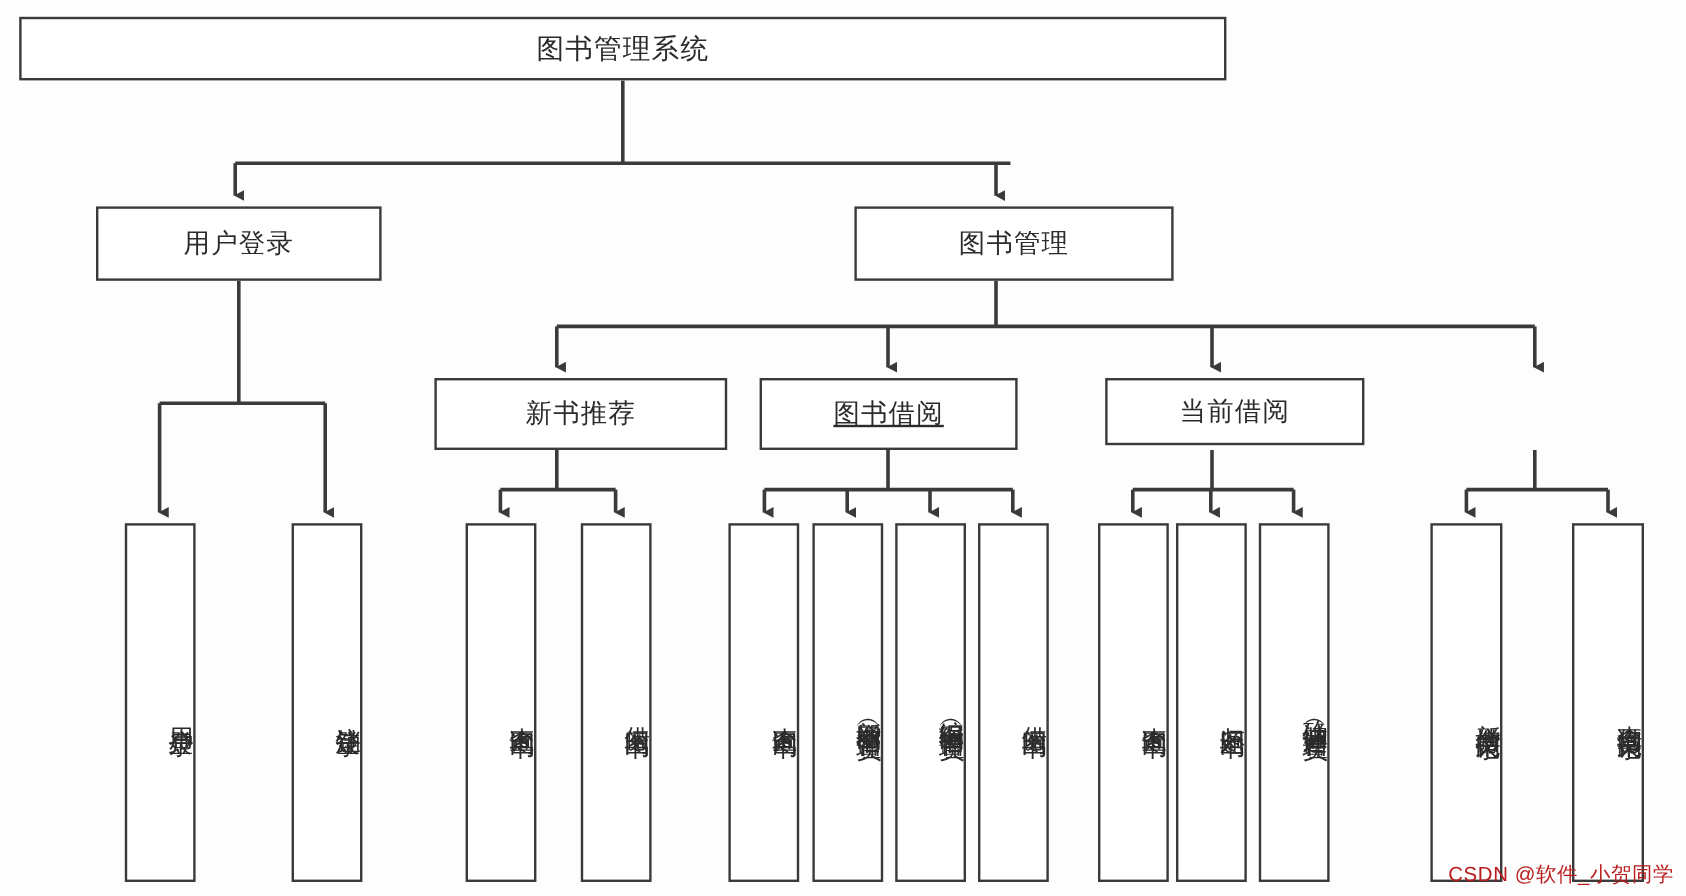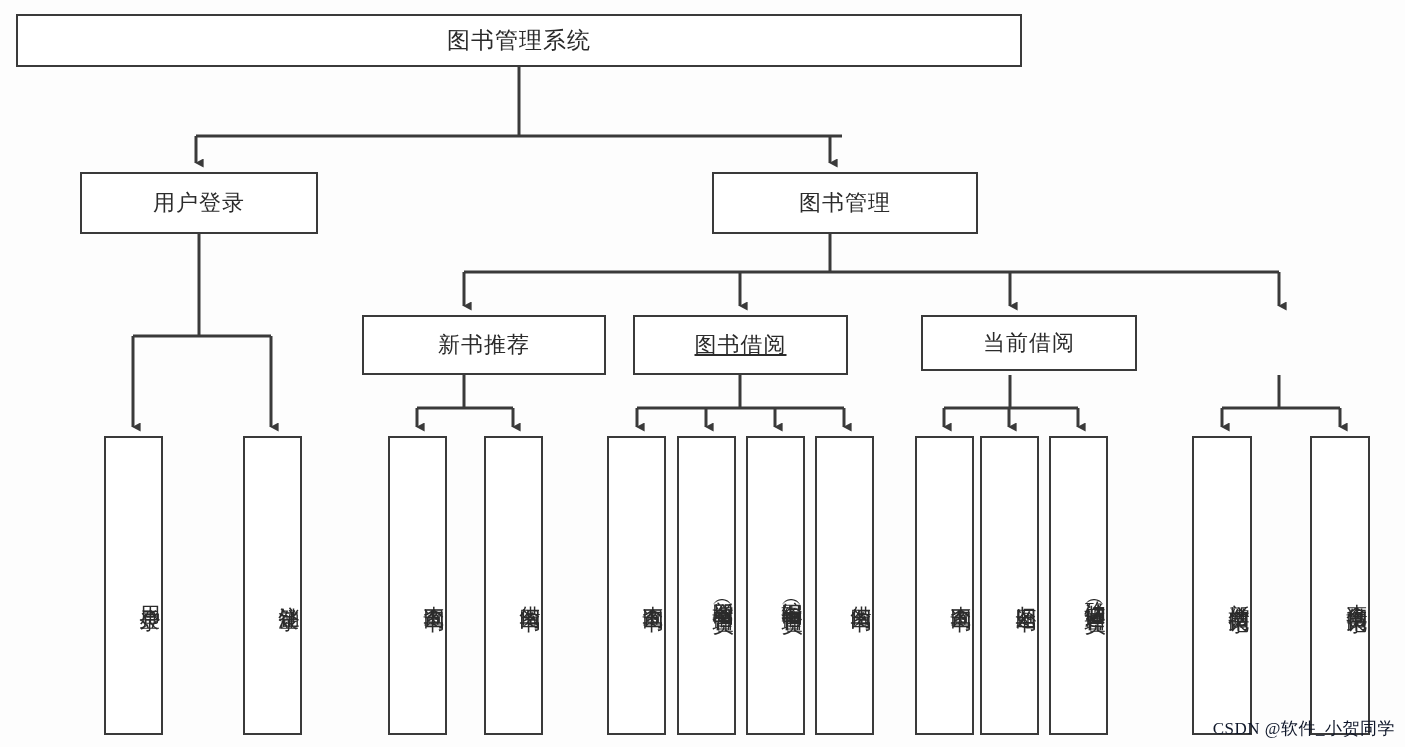--- a/index.html
+++ b/index.html
@@ -55,24 +55,23 @@
     top: 0;
     width: 1405px;
     height: 747px;
     pointer-events: none;
   }
   .watermark {
     position: absolute;
     right: 10px;
     bottom: 7px;
     font-size: 17px;
-    color: #0f172a;
+    color: #b91c1c;
     letter-spacing: 0.5px;
     white-space: nowrap;
-    font-family: Liberation Serif, serif;
   }
 </style>
 </head>
 <body>
 
 <div id="canvas">
 
   <svg class="links" viewBox="0 0 1405 747">
     <defs>
       <marker id="arrow" markerWidth="10" markerHeight="10" refX="4.5" refY="7.6" orient="auto" markerUnits="userSpaceOnUse">

